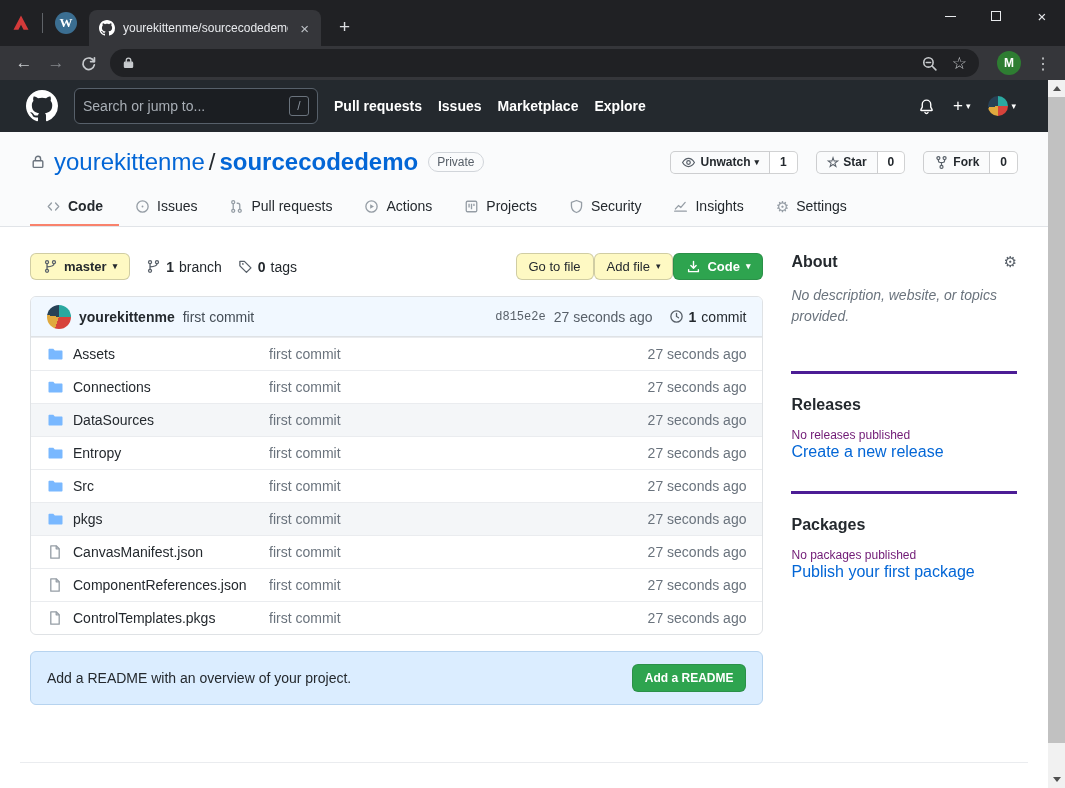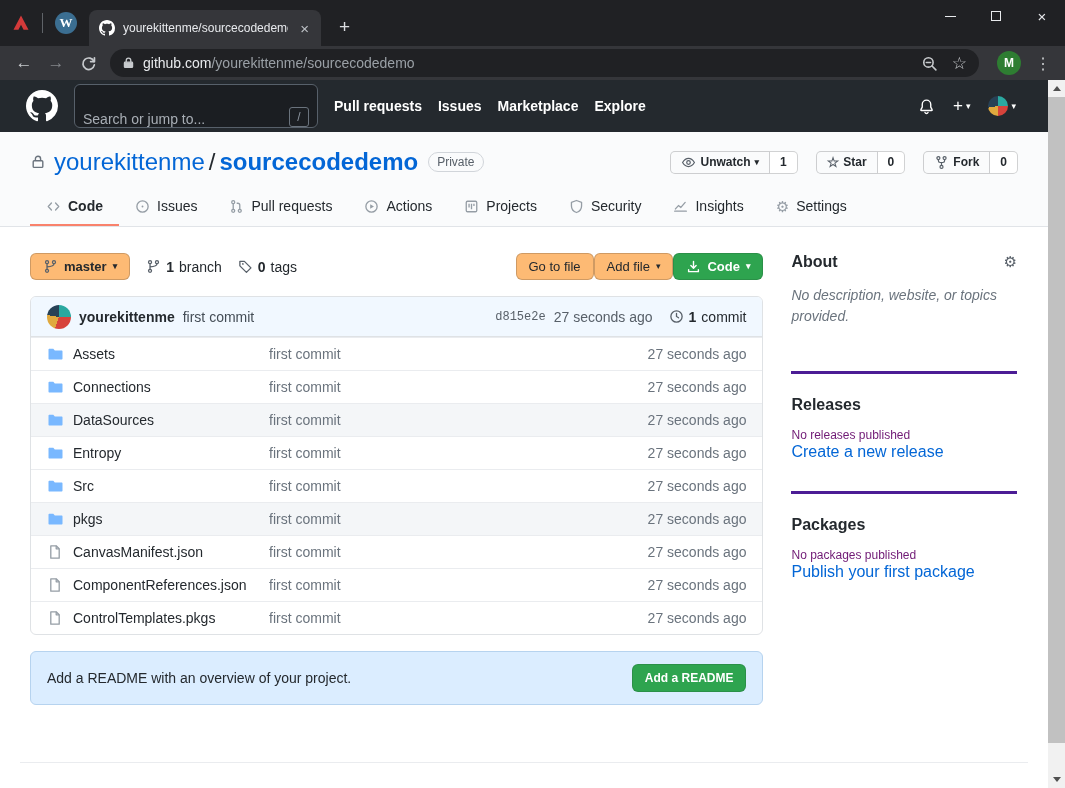--- a/index.html
+++ b/index.html
@@ -39,21 +39,21 @@
   .sb-arrow { position:absolute; left:0; width:17px; height:17px; display:flex; align-items:center; justify-content:center; }
   .sb-arrow.up { top:0; }
   .sb-arrow.down { bottom:0; }
   .tri-up { width:0; height:0; border-left:4px solid transparent; border-right:4px solid transparent; border-bottom:5px solid #505050; }
   .tri-down { width:0; height:0; border-left:4px solid transparent; border-right:4px solid transparent; border-top:5px solid #505050; }
   .sb-thumb { position:absolute; left:0; top:17px; width:17px; height:646px; background:#c1c1c1; }
 
   
   .gh-header { height:52px; background:#24292e; display:flex; align-items:center; padding:0 32px 0 26px; gap:16px; }
   .gh-logo { color:#fff; display:flex; }
-  .gh-search { width:244px; height:44px; background:rgba(0,0,0,0.25); border:1px solid #57606a; border-radius:6px; display:flex; align-items:flex-end; padding:0 8px; }
+  .gh-search { width:244px; height:36px; background:rgba(0,0,0,0.25); border:1px solid #57606a; border-radius:6px; display:flex; align-items:center; padding:0 8px; }
   .gh-search input { flex:1; background:transparent; border:none; outline:none; color:#c6cbd1; font-size:14px; font-family:"Liberation Sans", sans-serif; }
   .gh-search input::placeholder { color:#a8aeb5; }
   .slash-key { width:20px; height:20px; border:1px solid #6a737d; border-radius:3px; color:#8b949e; font-size:12px; display:flex; align-items:center; justify-content:center; }
   .gh-nav { display:flex; gap:16px; }
   .gh-nav a { color:#fff; font-size:14px; font-weight:bold; text-decoration:none; white-space:nowrap; }
   .gh-right { margin-left:auto; display:flex; align-items:center; gap:18px; color:#fff; }
   .plus-group, .avatar-group { display:flex; align-items:center; gap:3px; }
   .plus-glyph { font-size:17px; font-weight:normal; }
   .caret { font-size:9px; line-height:1; }
   .gh-avatar { width:20px; height:20px; border-radius:50%; background:conic-gradient(#2aa8a0 0 90deg, #d7433b 90deg 180deg, #e0a93e 180deg 260deg, #274156 260deg 360deg); }
@@ -78,21 +78,21 @@
   .repo-tab .t-ic { color:#959da5; display:flex; }
   .repo-tab.active { font-weight:bold; border-bottom-color:#f9826c; }
   .gear-glyph { font-size:15px; line-height:1; }
 
   
   .main { display:flex; padding:26px 31px 0 30px; gap:28px; }
   .col-left { width:735px; }
   .col-right { width:226px; }
 
   .file-toolbar { display:flex; align-items:center; }
-  .btn { display:inline-flex; align-items:center; gap:6px; background:#fdba74; border:1px solid rgba(27,31,35,0.2); border-radius:6px; font-size:13px; color:#24292e; padding:5px 12px; text-decoration:none; }
+  .btn { display:inline-flex; align-items:center; gap:6px; background:#fef9c3; border:1px solid rgba(27,31,35,0.2); border-radius:6px; font-size:13px; color:#24292e; padding:5px 12px; text-decoration:none; }
   .btn-branch { font-weight:bold; }
   .btn .b-ic { color:#586069; display:flex; }
   .branch-meta { display:flex; align-items:center; gap:16px; margin-left:16px; font-size:14px; color:#24292e; }
   .meta-item { display:flex; align-items:center; gap:5px; }
   .meta-item .m-ic { color:#586069; display:flex; }
   .toolbar-right { margin-left:auto; display:flex; }
   .btn-code { background:#2ea44f; border-color:rgba(27,31,35,0.15); color:#fff; font-weight:bold; }
   .btn-code .b-ic { color:#fff; }
 
   .commit-box { margin-top:16px; border:1px solid #dfe2e5; border-radius:6px; overflow:hidden; }
@@ -176,21 +176,20 @@
           <path d="M13.6 2.6v3.6H10" stroke-linejoin="round"></path>
         </svg>
     </span>
     <div class="omnibox">
       <span>
         <svg width="13" height="14" viewBox="0 0 16 16" fill="none" stroke="#c7cacd" stroke-width="1.6">
             <rect x="3" y="7" width="10" height="6.5" rx="1" fill="#c7cacd"></rect>
             <path d="M5.2 7V4.8a2.8 2.8 0 0 1 5.6 0V7"></path>
           </svg>
       </span>
-      <span class="omni-url"><span class="domain">github.com</span><span class="path">/yourekittenme/sourcecodedemo</span></span>
       <span class="omni-right">
         <span>
           <svg width="17" height="17" viewBox="0 0 16 16" fill="none" stroke="currentColor" stroke-width="1.5" stroke-linecap="round">
               <circle cx="7" cy="7" r="4.4"></circle>
               <path d="M10.4 10.4 L14 14"></path>
               <path d="M5 7h4"></path>
             </svg>
         </span>
         <span class="bookmark-star">☆</span>
       </span>

